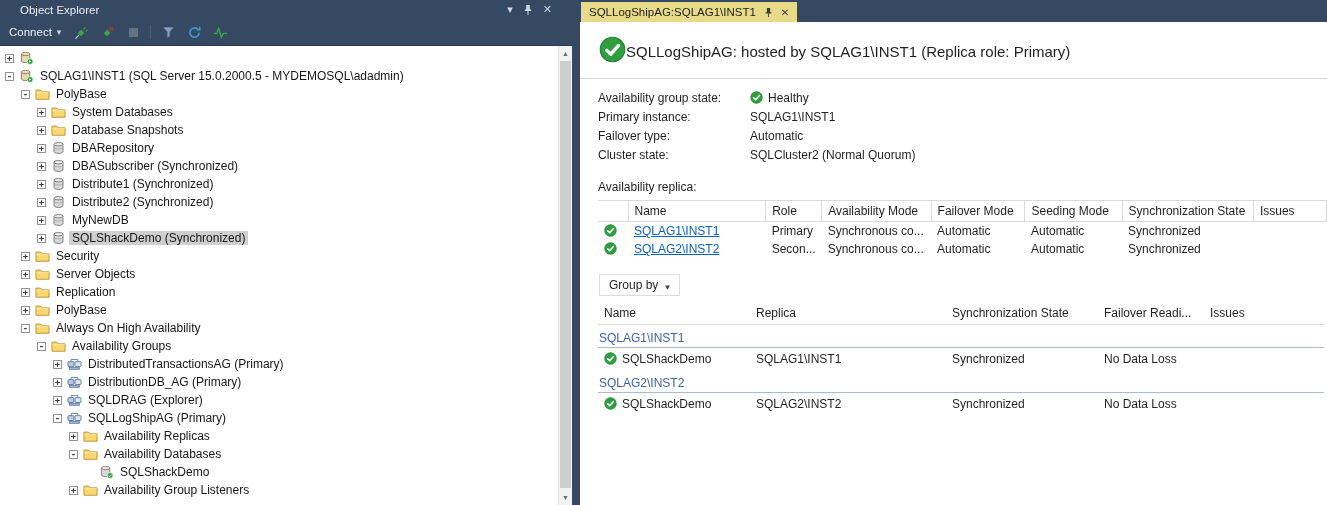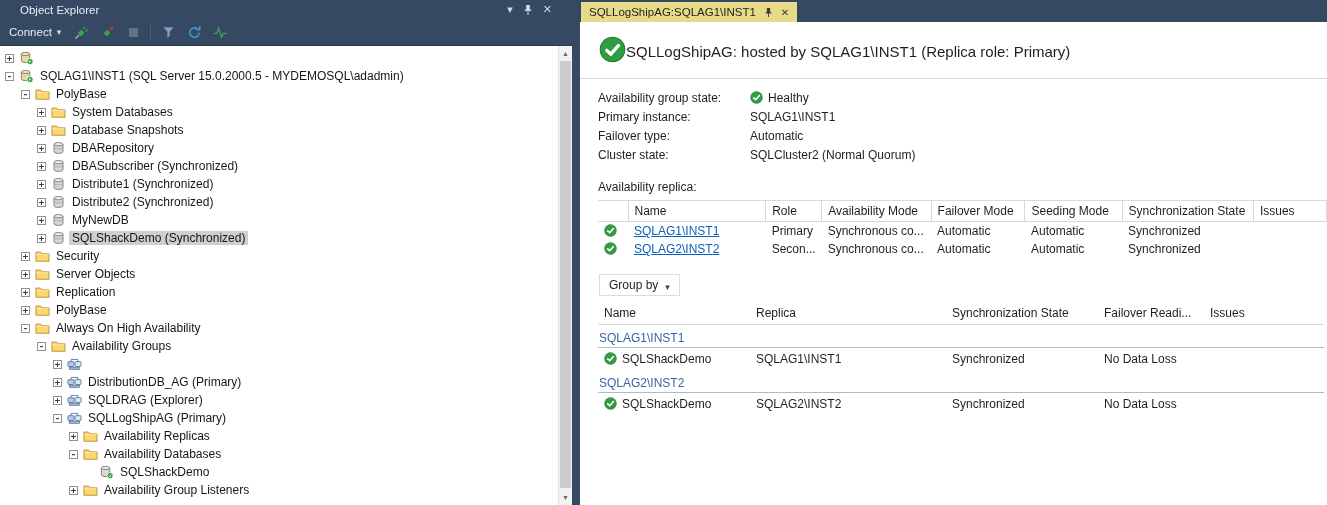--- a/index.html
+++ b/index.html
@@ -273,20 +273,21 @@
             <span class="lbl">Availability Groups</span>
           </div>
           <div class="tree-row" style="padding-left: 53px;">
             <span class="expander">+</span>
             <svg class="tic" viewBox="0 0 16 15">
               <path d="M4.4 5 V2.6 H11.6 V5" fill="none" stroke="#4f6e99" stroke-width="0.9"></path>
               <rect x="1" y="5" width="6.4" height="5.2" rx="0.8" fill="#b9cbe3" stroke="#4f6e99" stroke-width="0.9"></rect>
               <rect x="8.6" y="5" width="6.4" height="5.2" rx="0.8" fill="#dde7f2" stroke="#4f6e99" stroke-width="0.9"></rect>
               <rect x="2.6" y="11.2" width="10.8" height="2" fill="#9fb4d0" stroke="#4f6e99" stroke-width="0.7"></rect>
             </svg>
+            <span class="lbl">DistributedTransactionsAG (Primary)</span>
           </div>
           <div class="tree-row" style="padding-left: 53px;">
             <span class="expander">+</span>
             <svg class="tic" viewBox="0 0 16 15">
               <path d="M4.4 5 V2.6 H11.6 V5" fill="none" stroke="#4f6e99" stroke-width="0.9"></path>
               <rect x="1" y="5" width="6.4" height="5.2" rx="0.8" fill="#b9cbe3" stroke="#4f6e99" stroke-width="0.9"></rect>
               <rect x="8.6" y="5" width="6.4" height="5.2" rx="0.8" fill="#dde7f2" stroke="#4f6e99" stroke-width="0.9"></rect>
               <rect x="2.6" y="11.2" width="10.8" height="2" fill="#9fb4d0" stroke="#4f6e99" stroke-width="0.7"></rect>
             </svg>
             <span class="lbl">DistributionDB_AG (Primary)</span>

